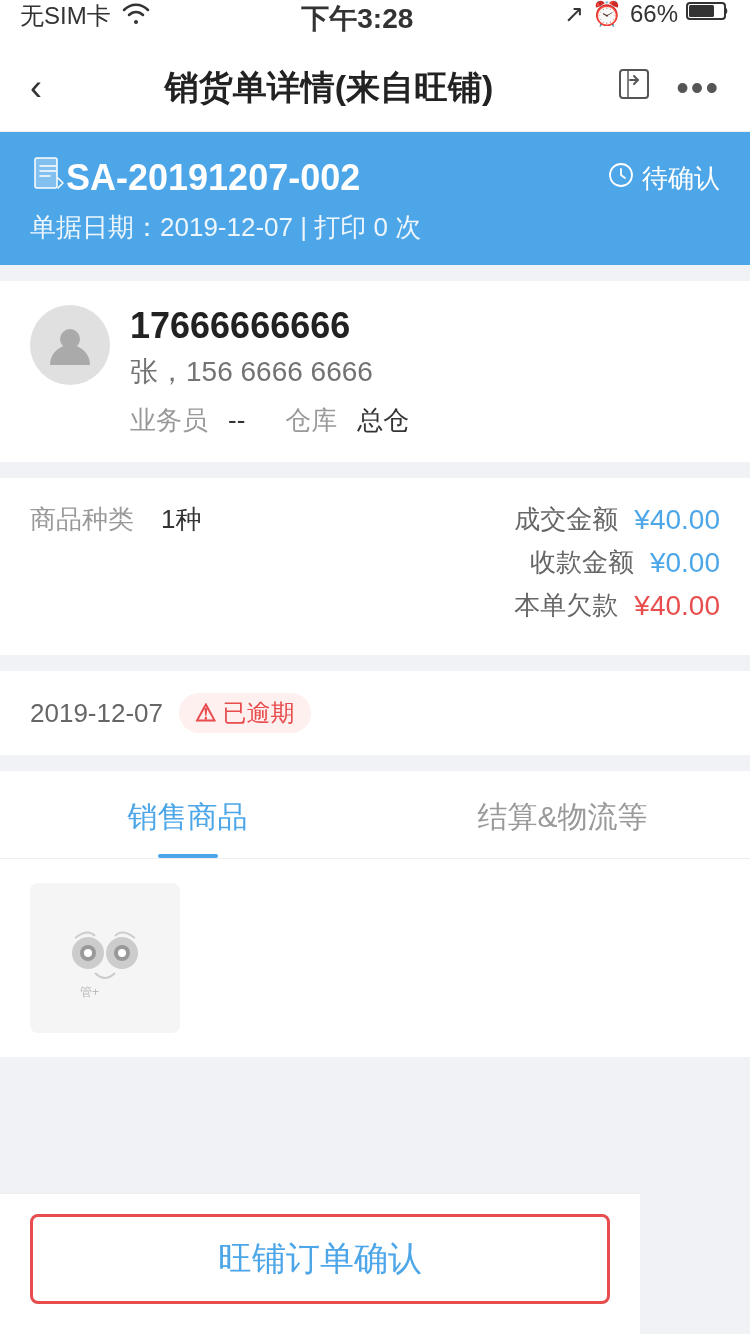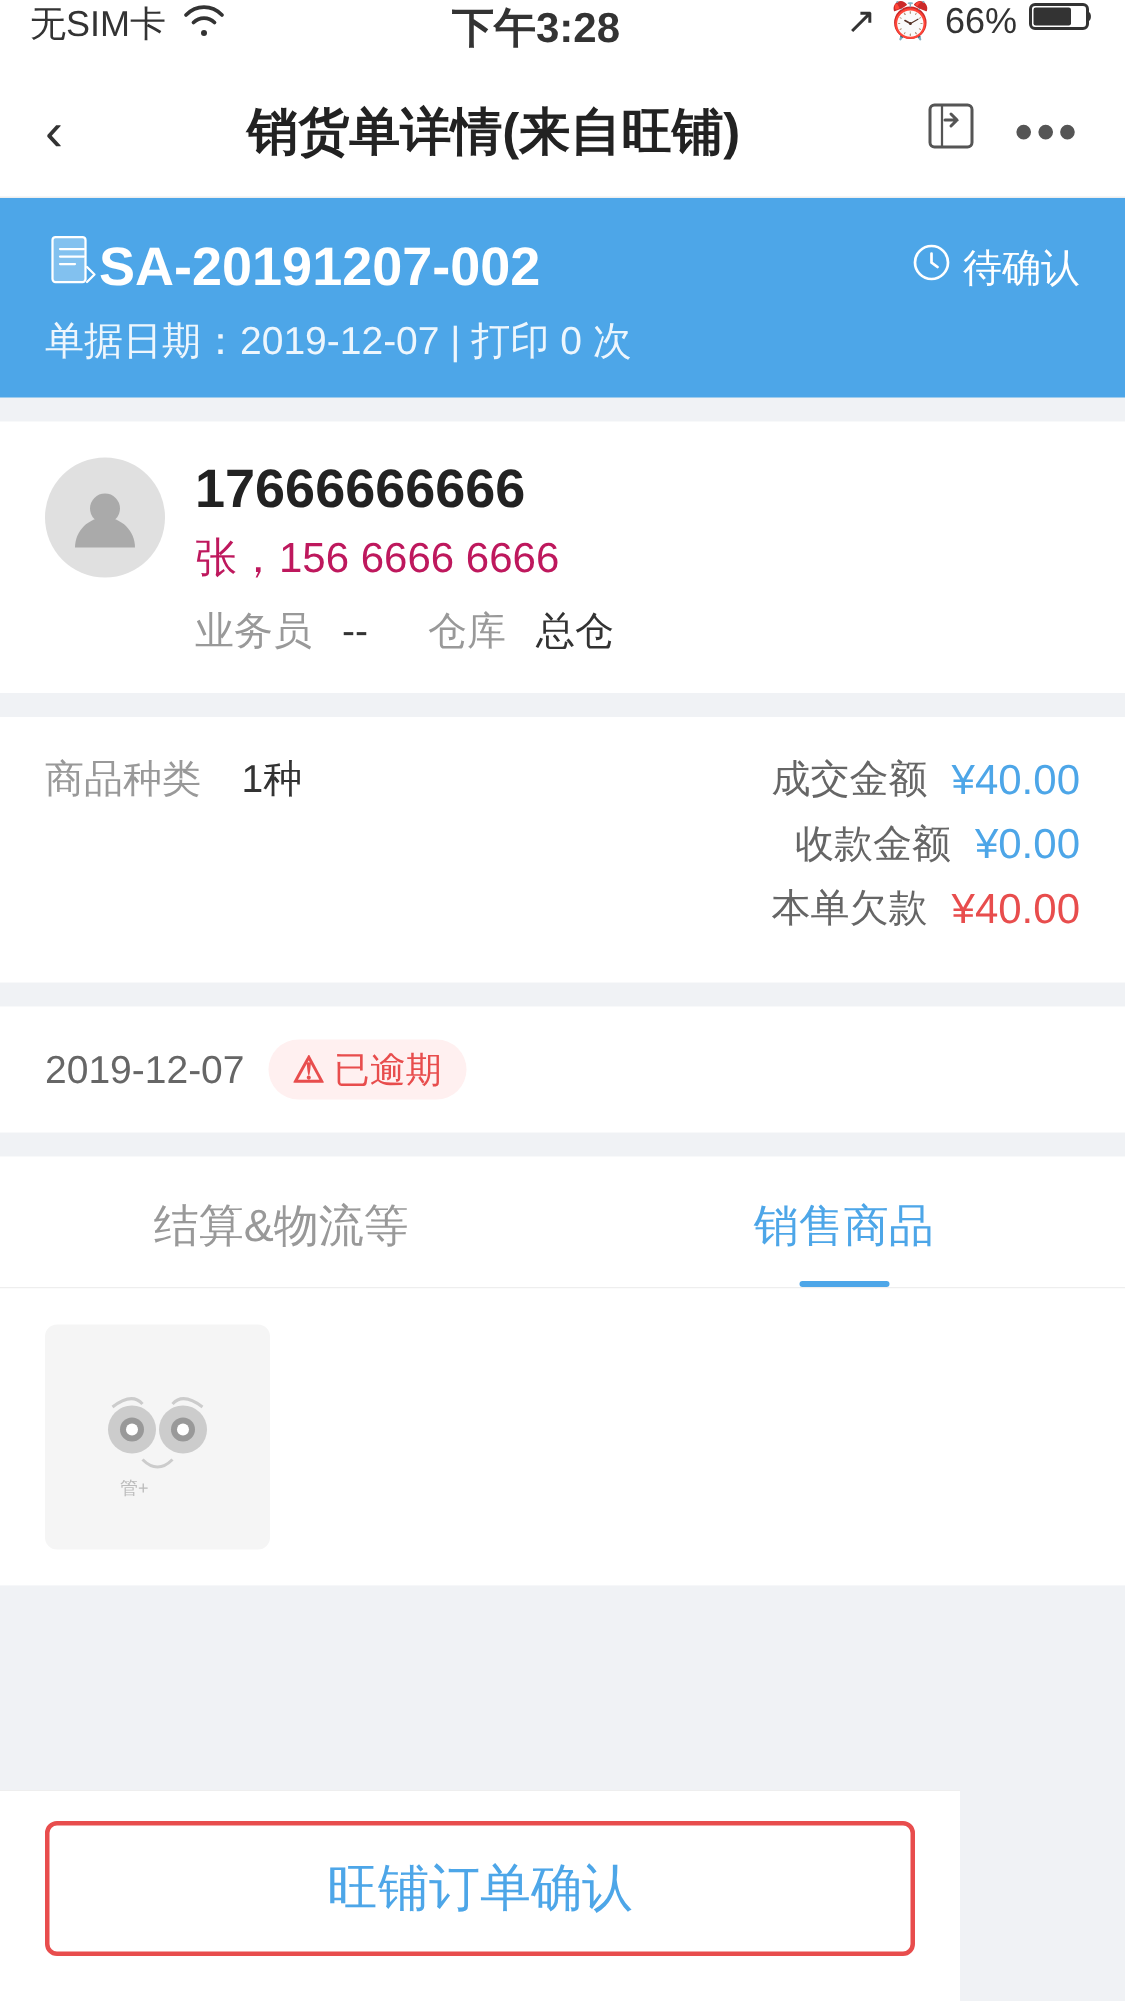--- a/index.html
+++ b/index.html
@@ -110,21 +110,21 @@
     }
     .customer-info { flex: 1; }
     .customer-phone {
       font-size: 36px;
       font-weight: 600;
       color: #222;
       margin-bottom: 6px;
     }
     .customer-name {
       font-size: 28px;
-      color: #be185d;
+      color: #737373;
       margin-bottom: 12px;
     }
     .customer-row {
       display: flex;
       align-items: center;
       gap: 40px;
       font-size: 26px;
       color: #666;
     }
     .customer-field { display: flex; align-items: center; gap: 20px; }
@@ -400,25 +400,25 @@
 <div class="due-section">
   <span>2019-12-07</span>
   <span class="overdue-badge">
     <span style="color:#e84d4d;font-weight:bold;">⚠</span>
     <span>已逾期</span>
   </span>
 </div>
 
 <div class="tabs-section">
   <div class="tabs-bar">
+    <div class="tab-item active">
+      <span>销售商品</span>
+    </div>
     <div class="tab-item">
       <span>结算&amp;物流等</span>
-    </div>
-    <div class="tab-item active">
-      <span>销售商品</span>
     </div>
   </div>
 
   <div class="product-section">
     <div class="product-thumb">
 
       <svg width="110" height="80" viewBox="0 0 110 80" fill="none">
         <circle cx="38" cy="35" r="16" fill="#ccc"></circle>
         <circle cx="72" cy="35" r="16" fill="#ccc"></circle>
         <circle cx="38" cy="35" r="8" fill="#999"></circle>

